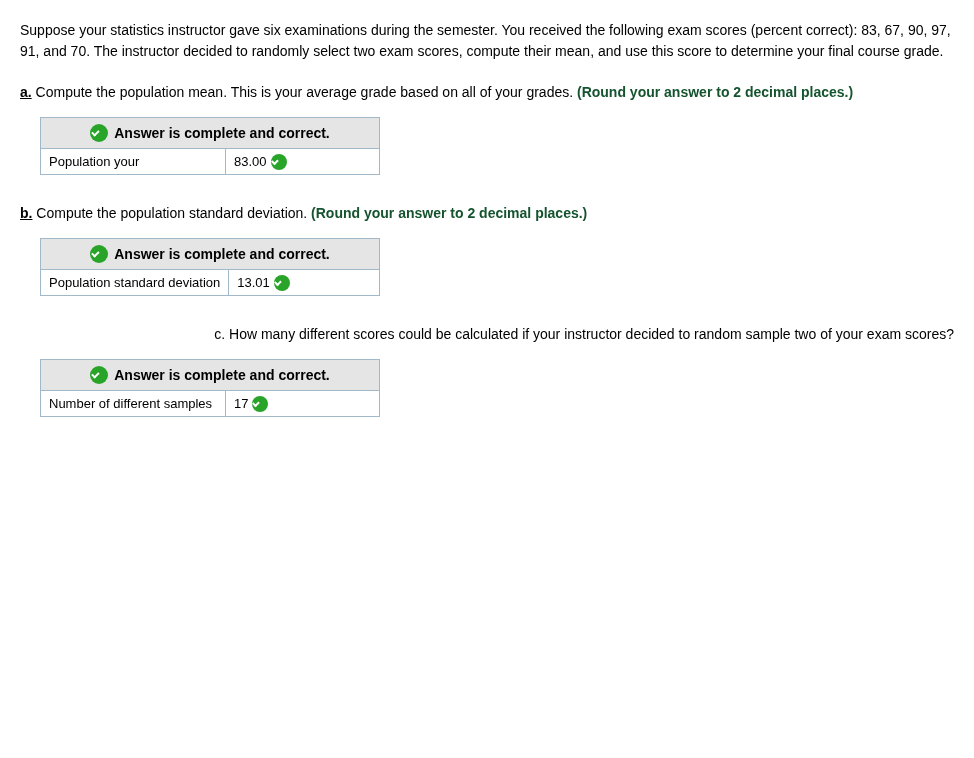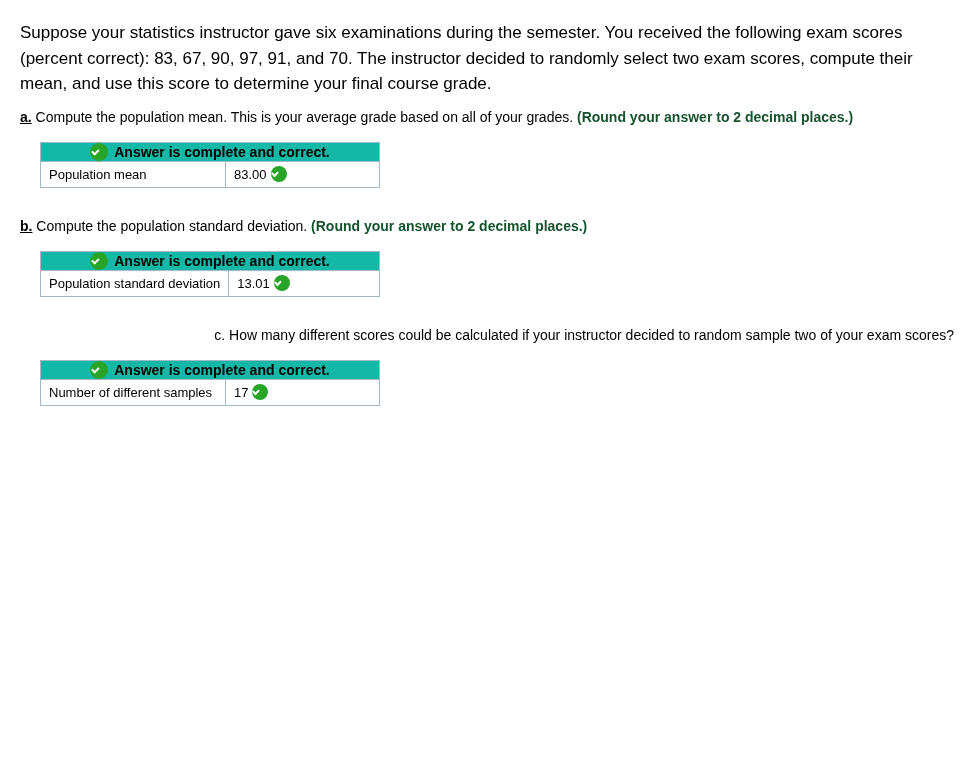--- a/index.html
+++ b/index.html
@@ -13,22 +13,22 @@
       font-size: 14px;
       background: #ffffff;
       color: #000000;
       padding: 20px 20px;
       width: 974px;
       min-height: 758px;
     }
 
     .intro-text {
       line-height: 1.5;
-      margin-bottom: 10px;
-      font-size: 17px;
+      margin-bottom: 20px;
+      font-size: 14px;
     }
 
     .question-section {
       margin-bottom: 28px;
     }
 
     .question-label {
       font-size: 14px;
       line-height: 1.5;
       margin-bottom: 14px;
@@ -46,22 +46,22 @@
 
     .answer-box {
       border: 1px solid #a0b8c8;
       display: inline-block;
       min-width: 340px;
       background: #ffffff;
       margin-left: 20px;
     }
 
     .answer-header {
-      background: #14b8a6;
-      padding: 0 12px;
+      background: #e5e5e5;
+      padding: 6px 12px;
       text-align: center;
       font-weight: bold;
       font-size: 14px;
       border-bottom: 1px solid #a0b8c8;
       display: flex;
       align-items: center;
       justify-content: center;
       gap: 6px;
     }
 
@@ -151,21 +151,21 @@
     <span> Compute the population mean. This is your average grade based on all of your grades. </span>
     <span class="round-note">(Round your answer to 2 decimal places.)</span>
   </div>
 
   <div class="answer-box">
     <div class="answer-header">
       <span class="check-icon"></span>
       <span>Answer is complete and correct.</span>
     </div>
     <div class="answer-row">
-      <div class="answer-label">Population mean</div>
+      <div class="answer-label">Population your</div>
       <div class="answer-value">
         <span>83.00</span>
         <span class="value-check"></span>
       </div>
     </div>
   </div>
 </div>
 
 <div class="question-section">
   <div class="question-label">

